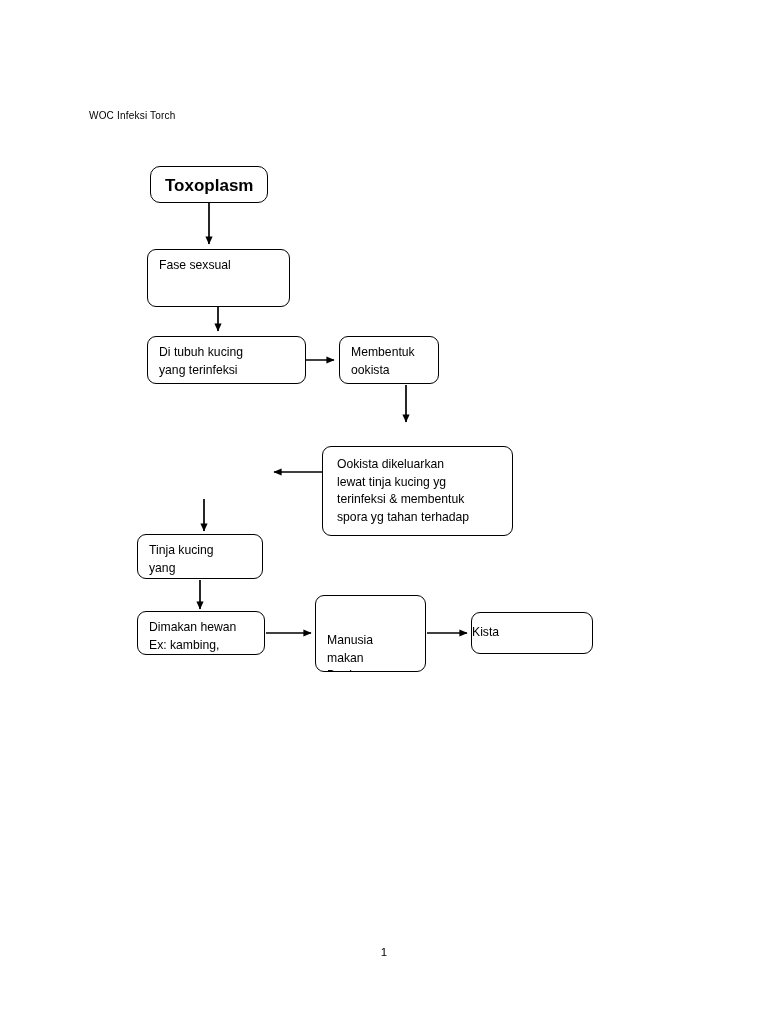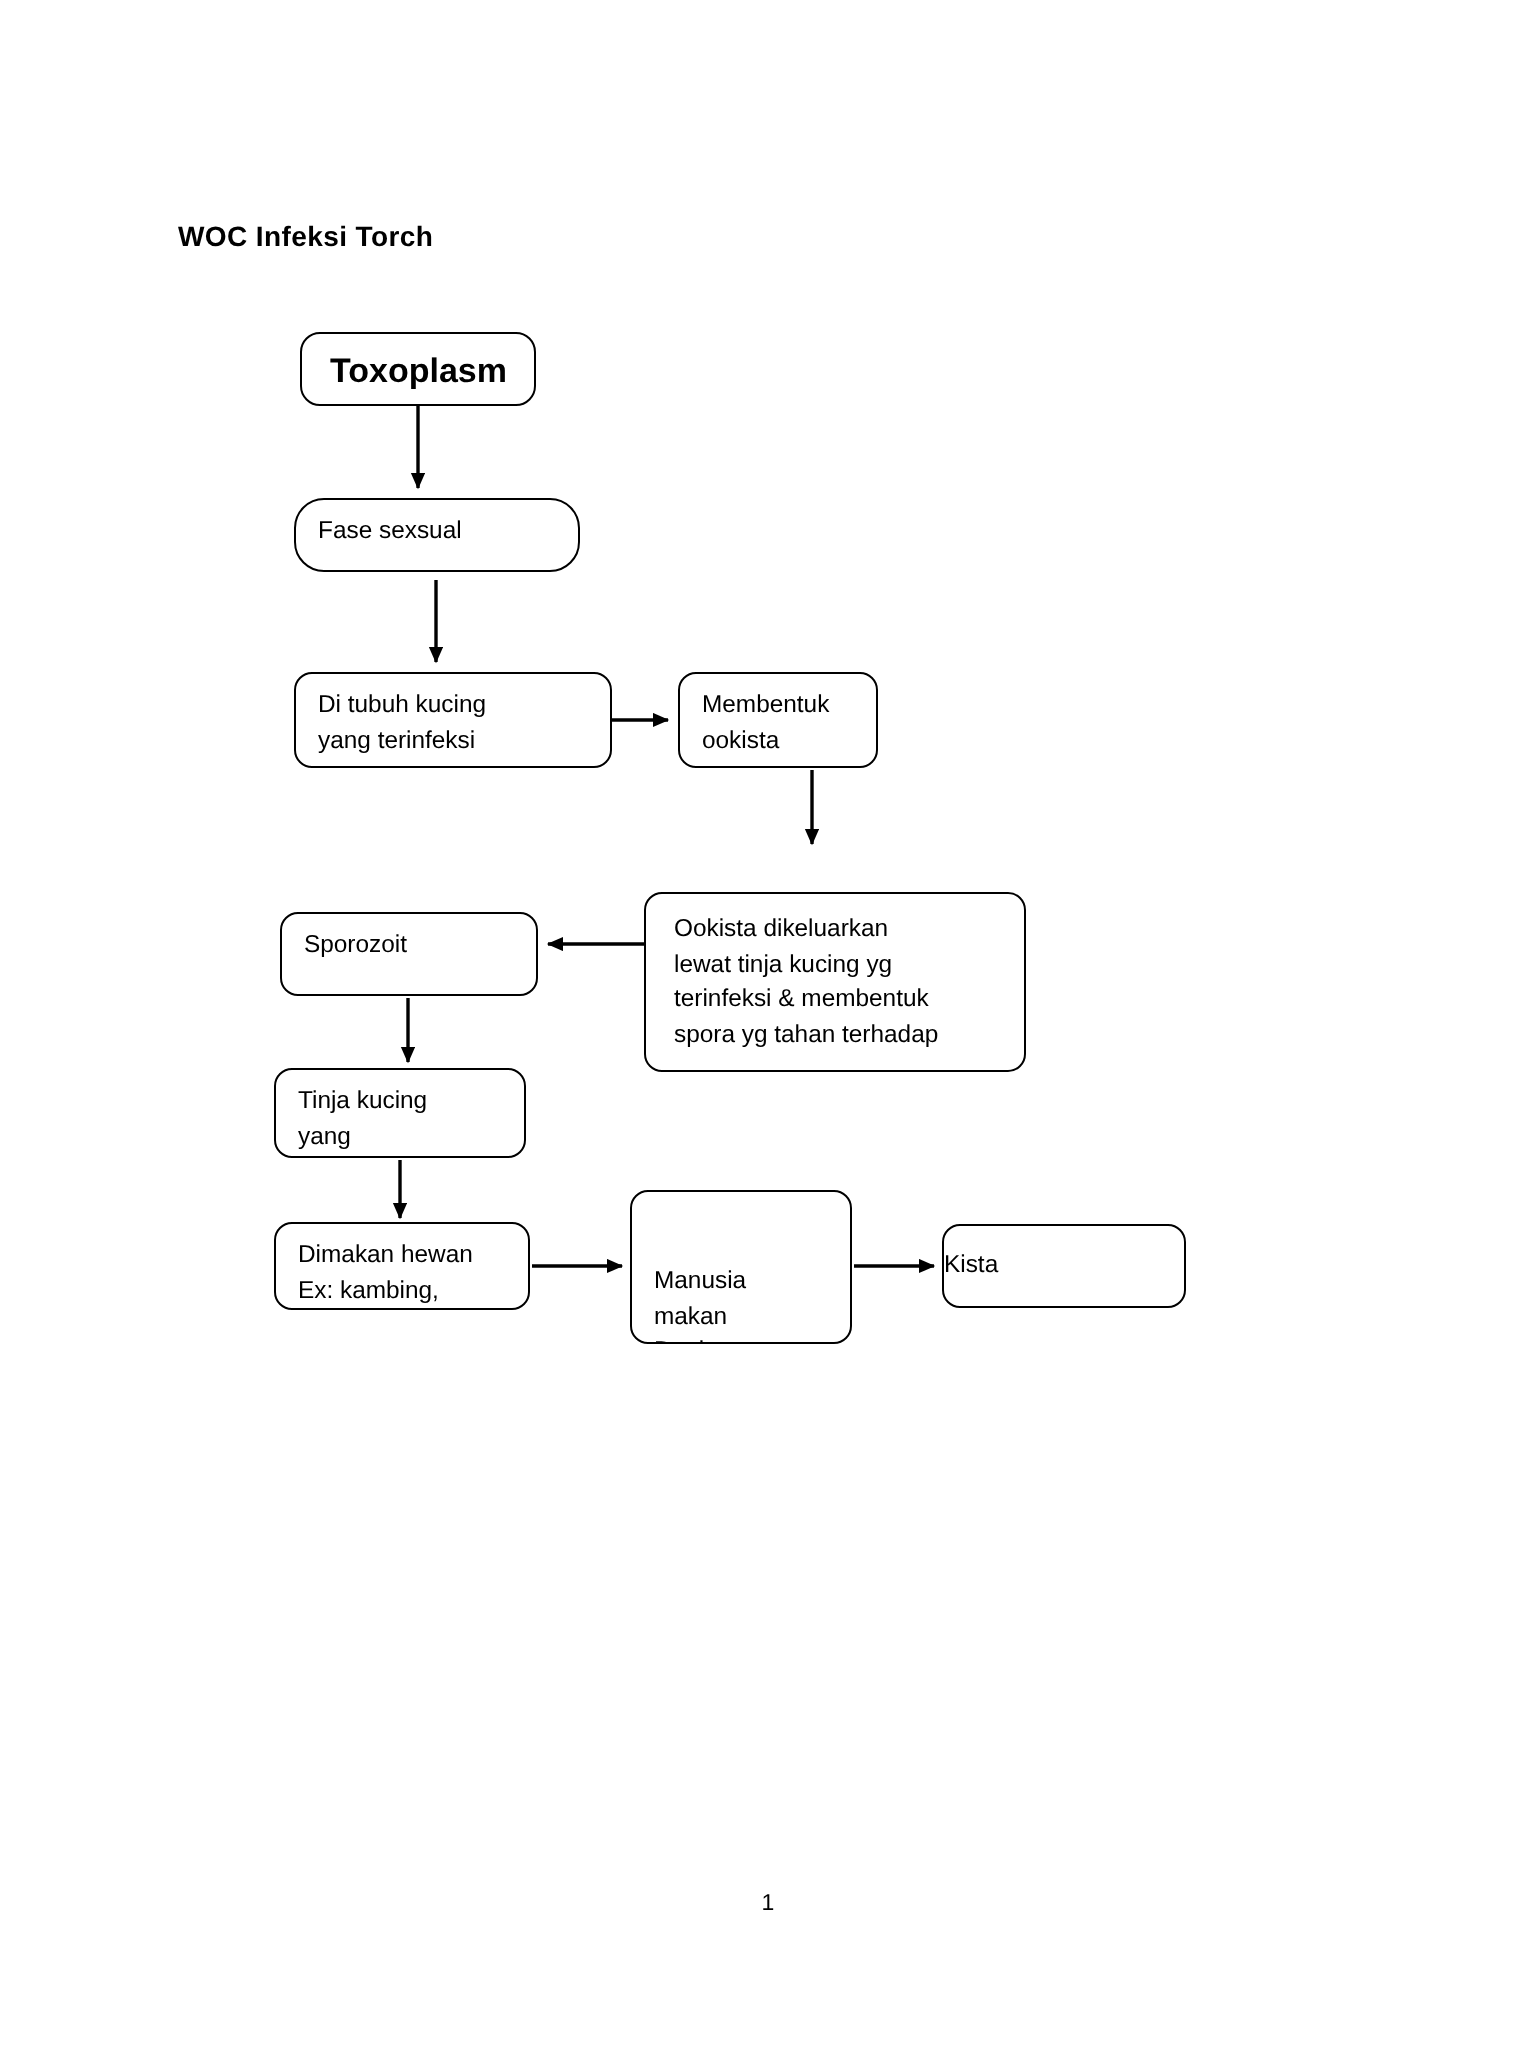--- a/index.html
+++ b/index.html
@@ -21,22 +21,22 @@
     top: 0; left: 0;
     width: 768px;
     height: 1024px;
     background: #ffffff;
   }
 
   .doc-title {
     position: absolute;
     left: 89px;
     top: 110px;
-    font-size: 14px;
-    font-weight: bold;
+    font-size: 10px;
+    font-weight: normal;
     letter-spacing: 0.2px;
     white-space: nowrap;
   }
 
   
   .node {
     position: absolute;
     box-sizing: border-box;
     border: 1.6px solid #000000;
     border-radius: 9px;
@@ -128,44 +128,41 @@
       <path d="M266,633 L311,633"></path>
 
       <path d="M427,633 L467,633"></path>
     </g>
   </svg>
 
   <div class="node big" style="left:150px; top:166px; width:118px; height:37px;">
     <span class="txt">Toxoplasm</span>
   </div>
 
-  <div class="node" style="left:147px; top:249px; width:143px; height:37px;border-radius:15px;">
+  <div class="node" style="left:147px; top:249px; width:143px; height:58px;">
     <span class="txt">Fase sexsual</span>
   </div>
 
   <div class="node" style="left:147px; top:336px; width:159px; height:48px;">
     <span class="txt">Di tubuh kucing
 yang terinfeksi</span>
   </div>
 
   <div class="node" style="left:339px; top:336px; width:100px; height:48px;">
     <span class="txt">Membentuk
 ookista</span>
   </div>
 
   <div class="node" style="left:322px; top:426px; width:191px; height:90px;margin-top:20px;">
     <span class="txt" style="left:14px; top:9px;">Ookista dikeluarkan
 lewat tinja kucing yg
 terinfeksi &amp; membentuk
 spora yg tahan terhadap</span>
   </div>
 
-  <div class="node" style="left:140px; top:456px; width:129px; height:42px;">
-    <span class="txt">Sporozoit</span>
-  </div>
 
   <div class="node clip" style="left:137px; top:534px; width:126px; height:45px;">
     <span class="txt">Tinja kucing
 yang</span>
   </div>
 
   <div class="node clip" style="left:137px; top:611px; width:128px; height:44px;">
     <span class="txt">Dimakan hewan
 Ex: kambing,</span>
   </div>

